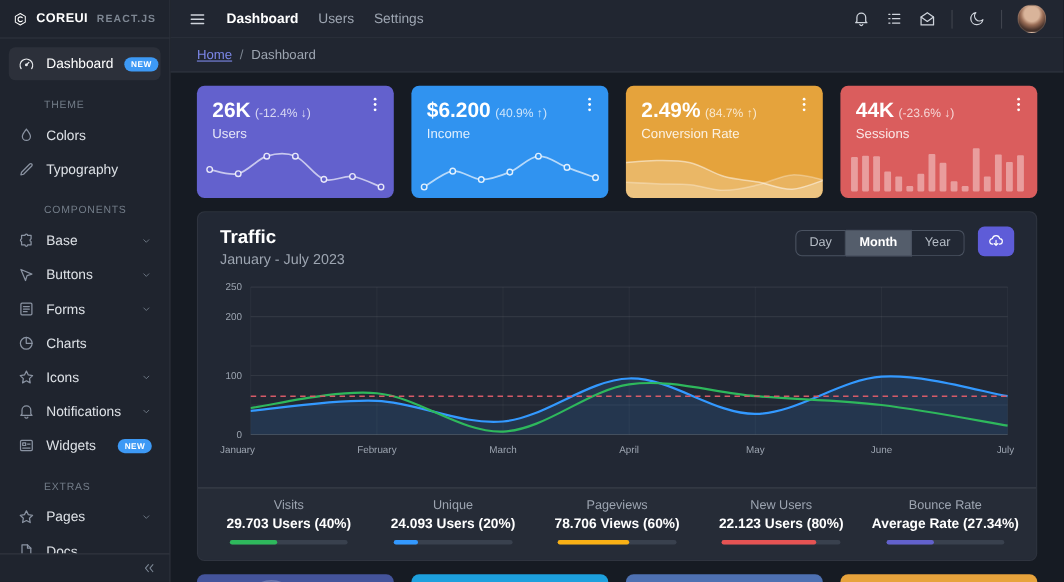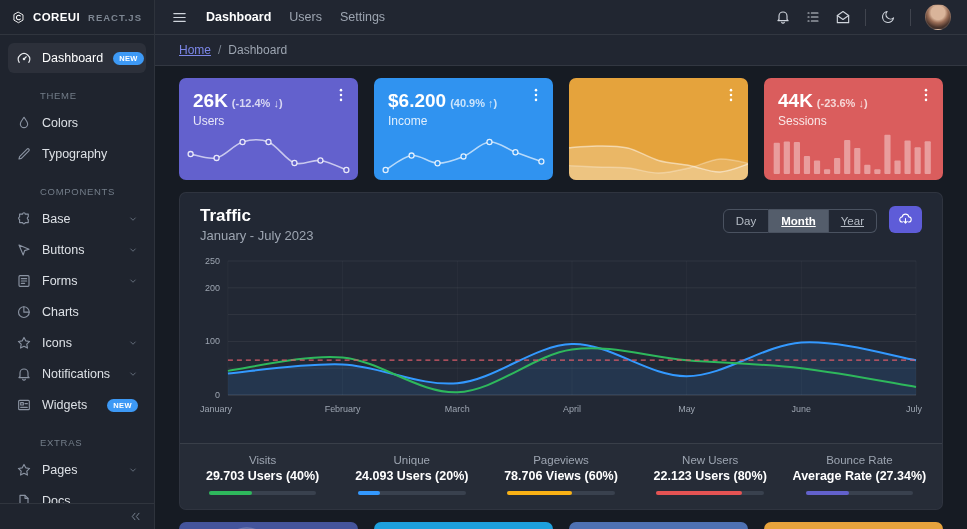--- a/index.html
+++ b/index.html
@@ -52,40 +52,40 @@
   .breadcrumb-bar .sep { color:#7d8692; }
   .breadcrumb-bar .cur { color:#9da5b1; }
 
   .content { flex:1; padding:12px 24px; overflow:hidden; }
 
   
   .stat-grid { display:grid; grid-template-columns:repeat(4,1fr); gap:16px; }
   .stat-card { position:relative; height:102px; border-radius:7px; overflow:hidden; color:#fff; }
   .stat-head { padding:12px 14px 0; position:relative; z-index:2; }
   .stat-value { font-size:19px; font-weight:700;text-align:center; }
-  .stat-delta { font-size:11px; font-weight:700; color:rgba(255,255,255,.75); margin-left:4px; }
+  .stat-delta { font-size:11px; font-weight:400; color:rgba(255,255,255,.75); margin-left:4px; }
   .stat-label { font-size:12px; color:rgba(255,255,255,.85); margin-top:2px; }
   .card-menu { position:absolute; top:8px; right:8px; width:18px; height:18px; color:#fff;
     background:none; border:none; cursor:pointer; padding:0; z-index:3; }
   .spark-wrap { position:absolute; left:0; right:0; bottom:0; z-index:1; }
   .spark-wrap svg { display:block; width:100%; }
 
   
   .traffic-card { margin-top:12px; background:#222834; border:1px solid rgba(255,255,255,.06);
     border-radius:7px; overflow:hidden; }
   .traffic-head { display:flex; align-items:flex-start; justify-content:space-between; padding:13px 20px 0;gap:41px; }
   .traffic-head h2 { font-size:17px; font-weight:700; color:#fff; margin-bottom:2px; }
   .traffic-head .sub { font-size:13px; color:#9da5b1; }
   .traffic-controls { display:flex; align-items:flex-end; }
   .btn-group { display:flex; }
   .btn-group button { font-size:11.5px; padding:5px 12px; background:transparent; color:#b6bdc6;
     border:1px solid #4a5260; cursor:pointer; font-family:inherit; }
   .btn-group button:first-child { border-radius:6px 0 0 6px; }
   .btn-group button:last-child { border-radius:0 6px 6px 0; }
-  .btn-group button + button { border-left:none;text-decoration:underline; }
+  .btn-group button + button { border-left:none; }
   .btn-group button.active { background:#545d6b; color:#fff; font-weight:700; }
   .dl-btn { width:33px; height:27px; margin-left:12px; background:#5e5cd8; border:none; border-radius:6px;
     color:#fff; cursor:pointer; display:inline-flex; align-items:center; justify-content:center; }
   .dl-btn span { width:15px; height:15px; display:inline-flex; }
   .chart-wrap { padding:6px 20px 22px; }
   .chart-wrap svg { display:block; width:100%; height:172px; }
   .traffic-footer { border-top:1px solid rgba(255,255,255,.09); background:rgba(255,255,255,.02);
     display:grid; grid-template-columns:repeat(5,1fr); padding:10px 8px 14px; text-align:center; }
   .tf-title { font-size:11.5px; color:#9da5b1; }
   .tf-value { font-size:12.5px; font-weight:700; color:#fff; margin-top:3px; }
@@ -353,20 +353,24 @@
                 <circle cx="38.83333333333333" cy="27.575757575757578" r="2.6" fill="#3093f0" stroke="rgba(255,255,255,.85)" stroke-width="1.3"></circle>
                 <circle cx="65.66666666666666" cy="35.21212121212121" r="2.6" fill="#3093f0" stroke="rgba(255,255,255,.85)" stroke-width="1.3"></circle>
                 <circle cx="92.5" cy="28.424242424242422" r="2.6" fill="#3093f0" stroke="rgba(255,255,255,.85)" stroke-width="1.3"></circle>
                 <circle cx="119.33333333333333" cy="14" r="2.6" fill="#3093f0" stroke="rgba(255,255,255,.85)" stroke-width="1.3"></circle>
                 <circle cx="146.16666666666666" cy="24.181818181818183" r="2.6" fill="#3093f0" stroke="rgba(255,255,255,.85)" stroke-width="1.3"></circle>
                 <circle cx="173" cy="33.515151515151516" r="2.6" fill="#3093f0" stroke="rgba(255,255,255,.85)" stroke-width="1.3"></circle>
               </svg>
             </div>
           </div>
           <div class="stat-card" style="background: rgb(229, 163, 60);">
+            <div class="stat-head">
+              <div class="stat-value-row"><span class="stat-value">2.49%</span><span class="stat-delta">(84.7% ↑)</span></div>
+              <div class="stat-label">Conversion Rate</div>
+            </div>
             <button class="card-menu"><svg viewBox="0 0 24 24" width="100%" height="100%" fill="currentColor">
                 <circle cx="12" cy="5.5" r="1.7"></circle>
                 <circle cx="12" cy="12" r="1.7"></circle>
                 <circle cx="12" cy="18.5" r="1.7"></circle>
               </svg></button>
             <div class="spark-wrap">
               <svg viewBox="0 0 185 52" height="52" preserveAspectRatio="none">
                 <path d="M-3,20C2.3055555555555554,19.666666666666668 18.22222222222222,18 28.833333333333332,18C39.44444444444444,18 50.05555555555555,17.583333333333332 60.666666666666664,20C71.27777777777777,22.416666666666668 81.88888888888889,29.583333333333332 92.5,32.5C103.11111111111111,35.416666666666664 113.72222222222221,35.583333333333336 124.33333333333333,37.5C134.94444444444443,39.416666666666664 145.55555555555554,44.416666666666664 156.16666666666666,44C166.77777777777777,43.583333333333336 182.69444444444446,36.5 188,35 L 188,54 L -3,54 Z" fill="rgba(255,255,255,.22)"></path>
                 <path d="M-3,20C2.3055555555555554,19.666666666666668 18.22222222222222,18 28.833333333333332,18C39.44444444444444,18 50.05555555555555,17.583333333333332 60.666666666666664,20C71.27777777777777,22.416666666666668 81.88888888888889,29.583333333333332 92.5,32.5C103.11111111111111,35.416666666666664 113.72222222222221,35.583333333333336 124.33333333333333,37.5C134.94444444444443,39.416666666666664 145.55555555555554,44.416666666666664 156.16666666666666,44C166.77777777777777,43.583333333333336 182.69444444444446,36.5 188,35" stroke="rgba(255,255,255,.5)" stroke-width="1.4" fill="none"></path>
                 <path d="M-3,37.5C2.3055555555555554,37.75 18.22222222222222,38.583333333333336 28.833333333333332,39C39.44444444444444,39.416666666666664 50.05555555555555,39 60.666666666666664,40C71.27777777777777,41 81.88888888888889,45 92.5,45C103.11111111111111,45 113.72222222222221,42.333333333333336 124.33333333333333,40C134.94444444444443,37.666666666666664 145.55555555555554,31.666666666666668 156.16666666666666,31C166.77777777777777,30.333333333333332 182.69444444444446,35.166666666666664 188,36 L 188,54 L -3,54 Z" fill="rgba(255,255,255,.18)"></path>

